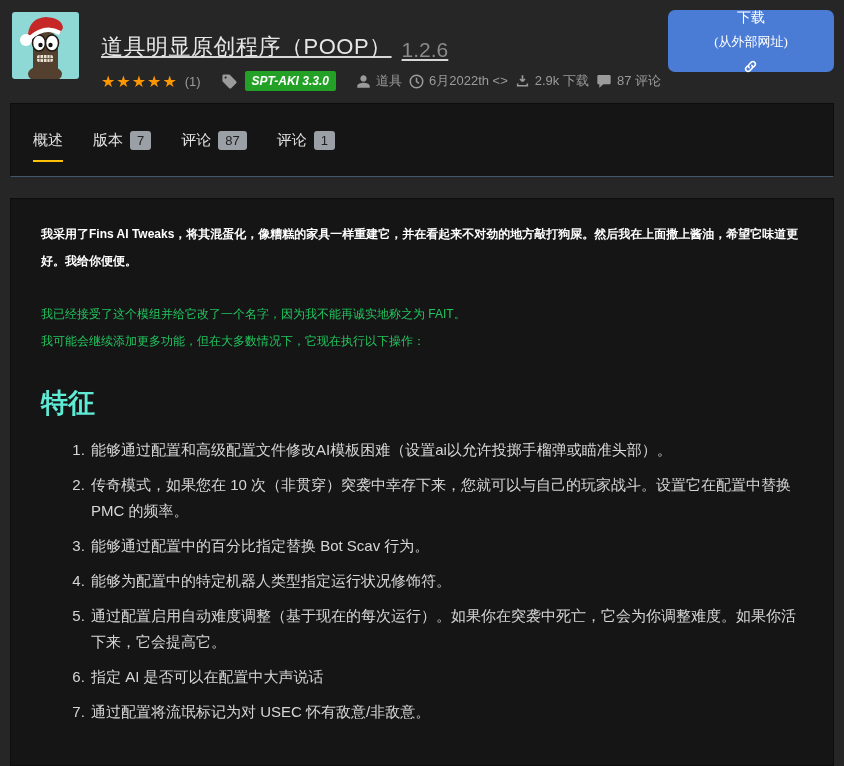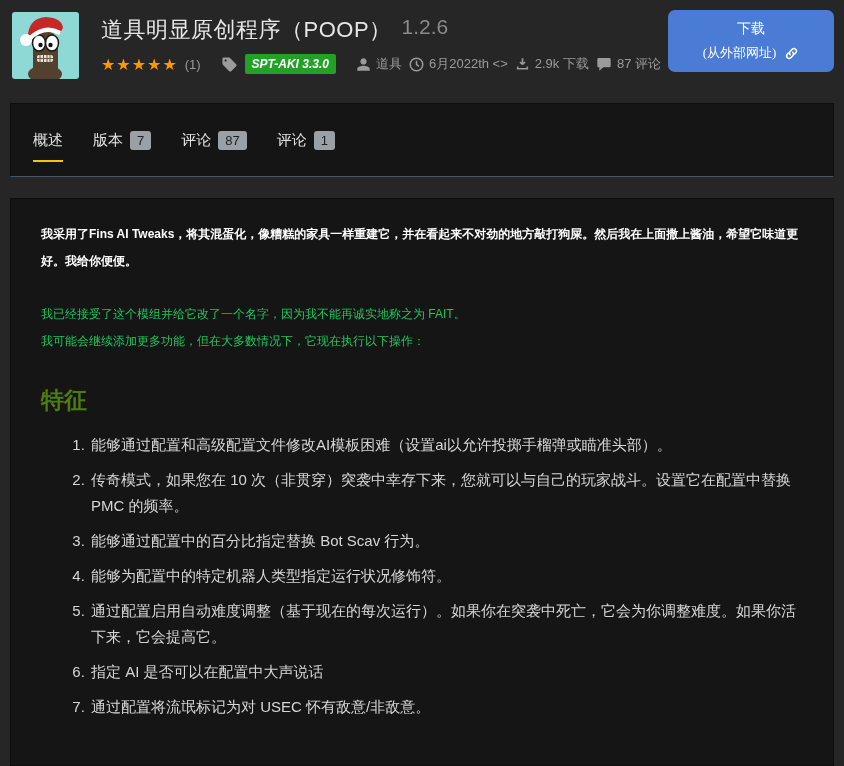--- a/index.html
+++ b/index.html
@@ -19,21 +19,21 @@
     padding:12px 10px 0 12px;
     position:relative;
   }
   .avatar {
     width:67px; height:67px;
     border-radius:3px;
     overflow:hidden;
     flex:0 0 auto;
   }
   .head-main { margin-left:22px; flex:1 1 auto; min-width:0; }
-  .title-row { display:flex; align-items:flex-start; margin-top:3px; }
+  .title-row { display:flex; align-items:flex-end; margin-top:20px;text-decoration:underline; }
   .mod-title { font-size:22px; color:#e6e6e6; font-weight:400; letter-spacing:0.5px; }
   .mod-version { font-size:21px; color:#8a8a8a; margin-left:10px; }
   .meta-row {
     display:flex; align-items:center;
     margin-top:9px;
     font-size:13px; color:#9b9b9b;
     gap:7px;
     white-space:nowrap;
   }
   .stars { color:#ff9800; font-size:16px; letter-spacing:1px; }
@@ -50,21 +50,21 @@
     width:166px; height:62px;
     background:#4a7cd6;
     border:none; border-radius:7px;
     color:#fff; cursor:pointer;
     display:flex; flex-direction:column;
     align-items:center; justify-content:center;
     gap:6px;
     font-family:Liberation Serif, serif;
   }
   .download-btn .dl-line1 { font-size:14px; }
-  .download-btn .dl-line2 { font-size:13px; display:flex; align-items:center; gap:8px; }
+  .download-btn .dl-line2 { font-size:13px; display:flex; align-items:center; gap:8px;flex-direction:column; }
 
   
   .panel {
     margin:0 10px;
     background:#151515;
     border:1px solid #0d0d0d;
   }
   .tabs-panel {
     margin-top:10px;
     height:74px;
@@ -96,21 +96,21 @@
   .content-panel {
     margin-top:21px;
     height:568px;
     padding:22px 30px 0 30px;
     overflow:hidden;
   }
   .content-panel p { font-size:12px; line-height:27px; }
   .p-bold { color:#ffffff; font-weight:bold; }
   .p-normal { color:#22c55e; margin-top:26px; }
   h2.section-h {
-    color:#4d7c0f; font-size:23px; font-weight:bold;
+    color:#5eead4; font-size:27px; font-weight:bold;
     margin-top:30px; margin-bottom:16px;
   }
   ol.features {
     margin:6px 0 0 0;
     padding-left:48px;
     color:#d6d6d6;
   }
   ol.features li {
     font-size:15px; line-height:26px;
     margin-bottom:9px;

